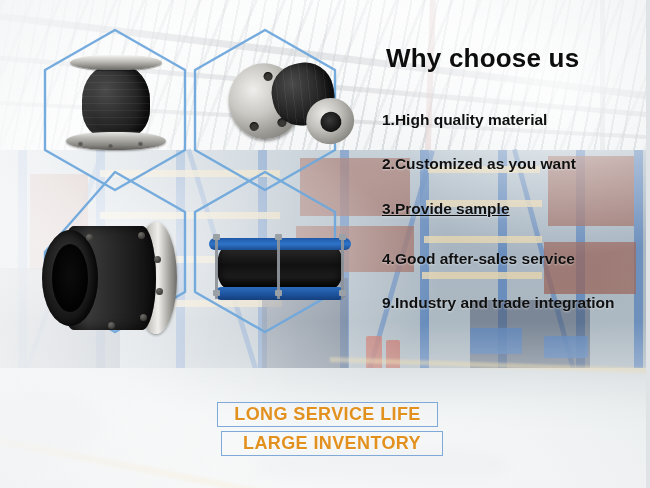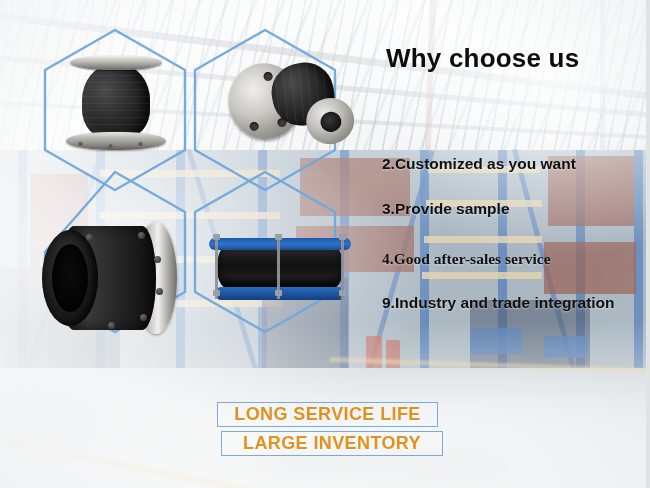--- a/index.html
+++ b/index.html
@@ -149,22 +149,22 @@
     font-size:26px;font-weight:bold;color:#0d0d0d;letter-spacing:.2px;
     text-shadow:0 1px 2px rgba(255,255,255,.55);
   }
   .feat{
     position:absolute;left:382px;
     font-size:15.5px;font-weight:bold;color:#101010;white-space:nowrap;
     text-shadow:0 1px 2px rgba(255,255,255,.45);
   }
   .f1{top:111px;}
   .f2{top:155px;}
-  .f3{top:200px;}
-  .f4{top:250px;font-family:Liberation Serif, serif;}
+  .f3{top:200px;text-decoration:underline;}
+  .f4{top:250px;}
   .f5{top:294px;}
 
   
   .banner{
     position:absolute;
     border:1px solid #7fa9d8;
     background:rgba(255,255,255,.14);
     color:#e2911f;
     font-weight:bold;
     text-align:center;
@@ -297,20 +297,21 @@
       <div class="nut" style="left:70px;top:-4px"></div>
       <div class="nut" style="left:134px;top:-4px"></div>
       <div class="nut" style="left:8px;top:52px"></div>
       <div class="nut" style="left:70px;top:52px"></div>
       <div class="nut" style="left:134px;top:52px"></div>
     </div>
   </div>
 
   <div class="heading">Why choose us</div>
 
+  <div class="feat f1">1.High quality material</div>
   <div class="feat f2">2.Customized as you want</div>
   <div class="feat f3">3.Provide sample</div>
   <div class="feat f4">4.Good after-sales service</div>
   <div class="feat f5">9.Industry and trade integration</div>
 
   <div class="banner bn3">LARGE  INVENTORY</div>
   <div class="banner bn2">LONG SERVICE LIFE</div>
 
 </div>
 

